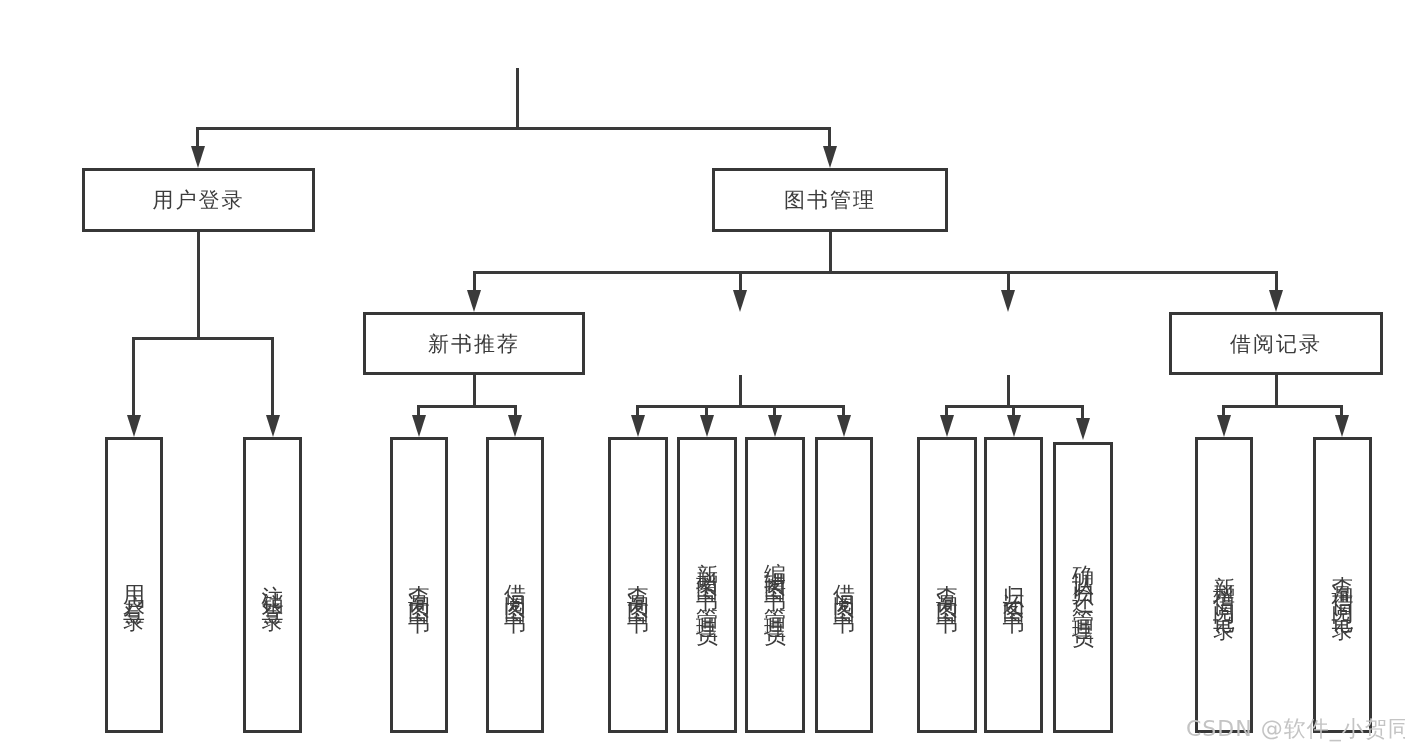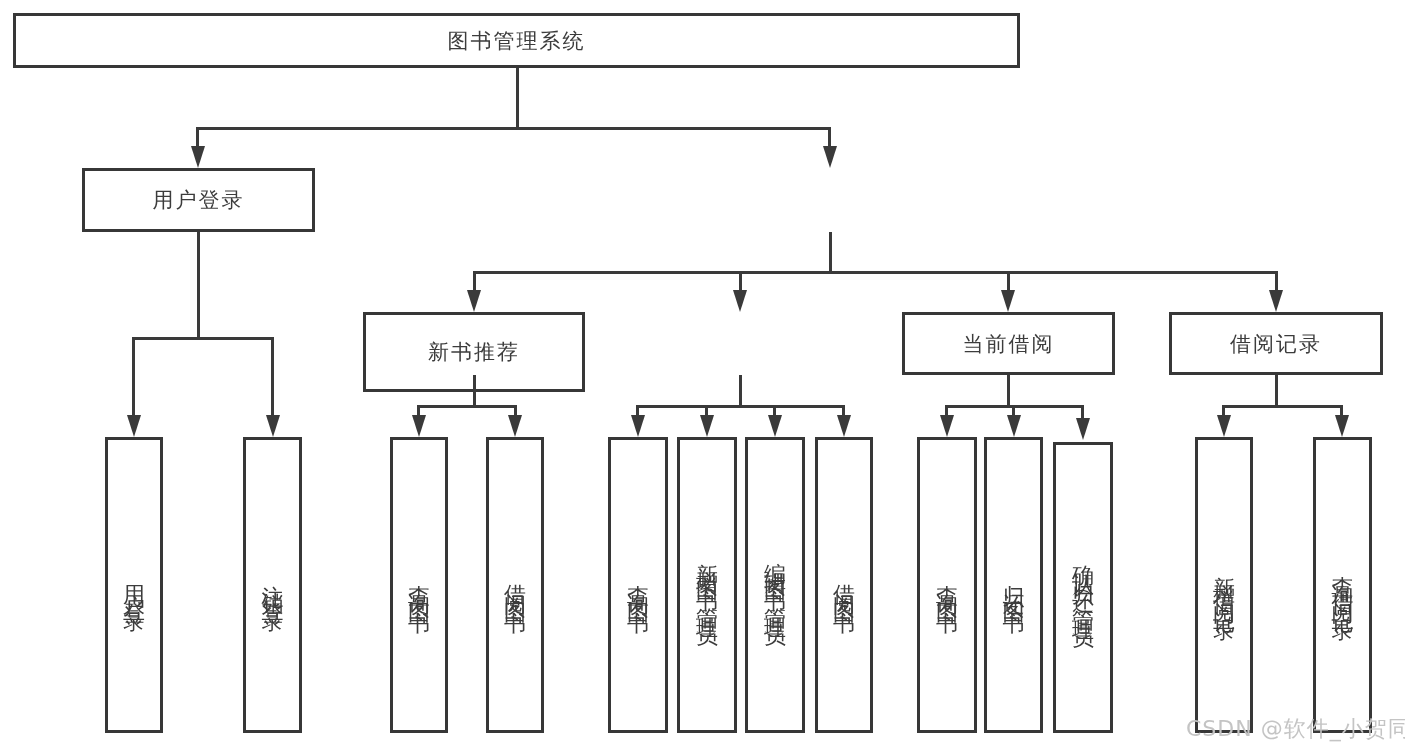--- a/index.html
+++ b/index.html
@@ -33,51 +33,50 @@
   .watermark {
     position:absolute; left:1186px; top:714px; z-index:6;
     font-size:22px; color:#c4c4c4; letter-spacing:1px; white-space:nowrap;
   }
 </style>
 </head>
 <body>
 
 <div class="canvas">
 
-  <div class="box" style="left:13px;top:13px;width:1007px;height:55px">图书管理系统</div>
 
   <div class="vline" style="left:516px;top:68px;height:59px"></div>
   <div class="hline" style="left:197px;top:127px;width:634px"></div>
   <div class="vline" style="left:196px;top:127px;height:23px"></div>
   <div class="arrow" style="left:191px;top:146px"></div>
   <div class="vline" style="left:828px;top:127px;height:23px"></div>
   <div class="arrow" style="left:823px;top:146px"></div>
 
   <div class="box" style="left:82px;top:168px;width:233px;height:64px">用户登录</div>
+  <div class="box" style="left:712px;top:168px;width:236px;height:64px">图书管理</div>
 
   <div class="vline" style="left:197px;top:232px;height:105px"></div>
   <div class="hline" style="left:133px;top:337px;width:141px"></div>
   <div class="vline" style="left:132px;top:337px;height:80px"></div>
   <div class="arrow" style="left:127px;top:415px"></div>
   <div class="vline" style="left:271px;top:337px;height:80px"></div>
   <div class="arrow" style="left:266px;top:415px"></div>
 
   <div class="vline" style="left:829px;top:232px;height:39px"></div>
   <div class="hline" style="left:474px;top:271px;width:803px"></div>
   <div class="vline" style="left:473px;top:271px;height:22px"></div>
   <div class="arrow" style="left:467px;top:290px"></div>
   <div class="vline" style="left:739px;top:271px;height:22px"></div>
   <div class="arrow" style="left:733px;top:290px"></div>
   <div class="vline" style="left:1007px;top:271px;height:22px"></div>
   <div class="arrow" style="left:1001px;top:290px"></div>
   <div class="vline" style="left:1275px;top:271px;height:22px"></div>
   <div class="arrow" style="left:1269px;top:290px"></div>
 
-  <div class="box" style="left:363px;top:312px;width:222px;height:80px">新书推荐</div>
-  <div class="box" style="left:902px;top:312px;width:213px;height:63px">当前借阅</div>
+  <div class="box" style="left:363px;top:312px;width:222px;height:63px">新书推荐</div>
   <div class="box" style="left:1169px;top:312px;width:214px;height:63px">借阅记录</div>
 
   <div class="vline" style="left:473px;top:375px;height:30px"></div>
   <div class="hline" style="left:418px;top:405px;width:99px"></div>
   <div class="vline" style="left:417px;top:405px;height:12px"></div>
   <div class="arrow" style="left:412px;top:415px"></div>
   <div class="vline" style="left:514px;top:405px;height:12px"></div>
   <div class="arrow" style="left:508px;top:415px"></div>
 
   <div class="vline" style="left:739px;top:375px;height:30px"></div>

